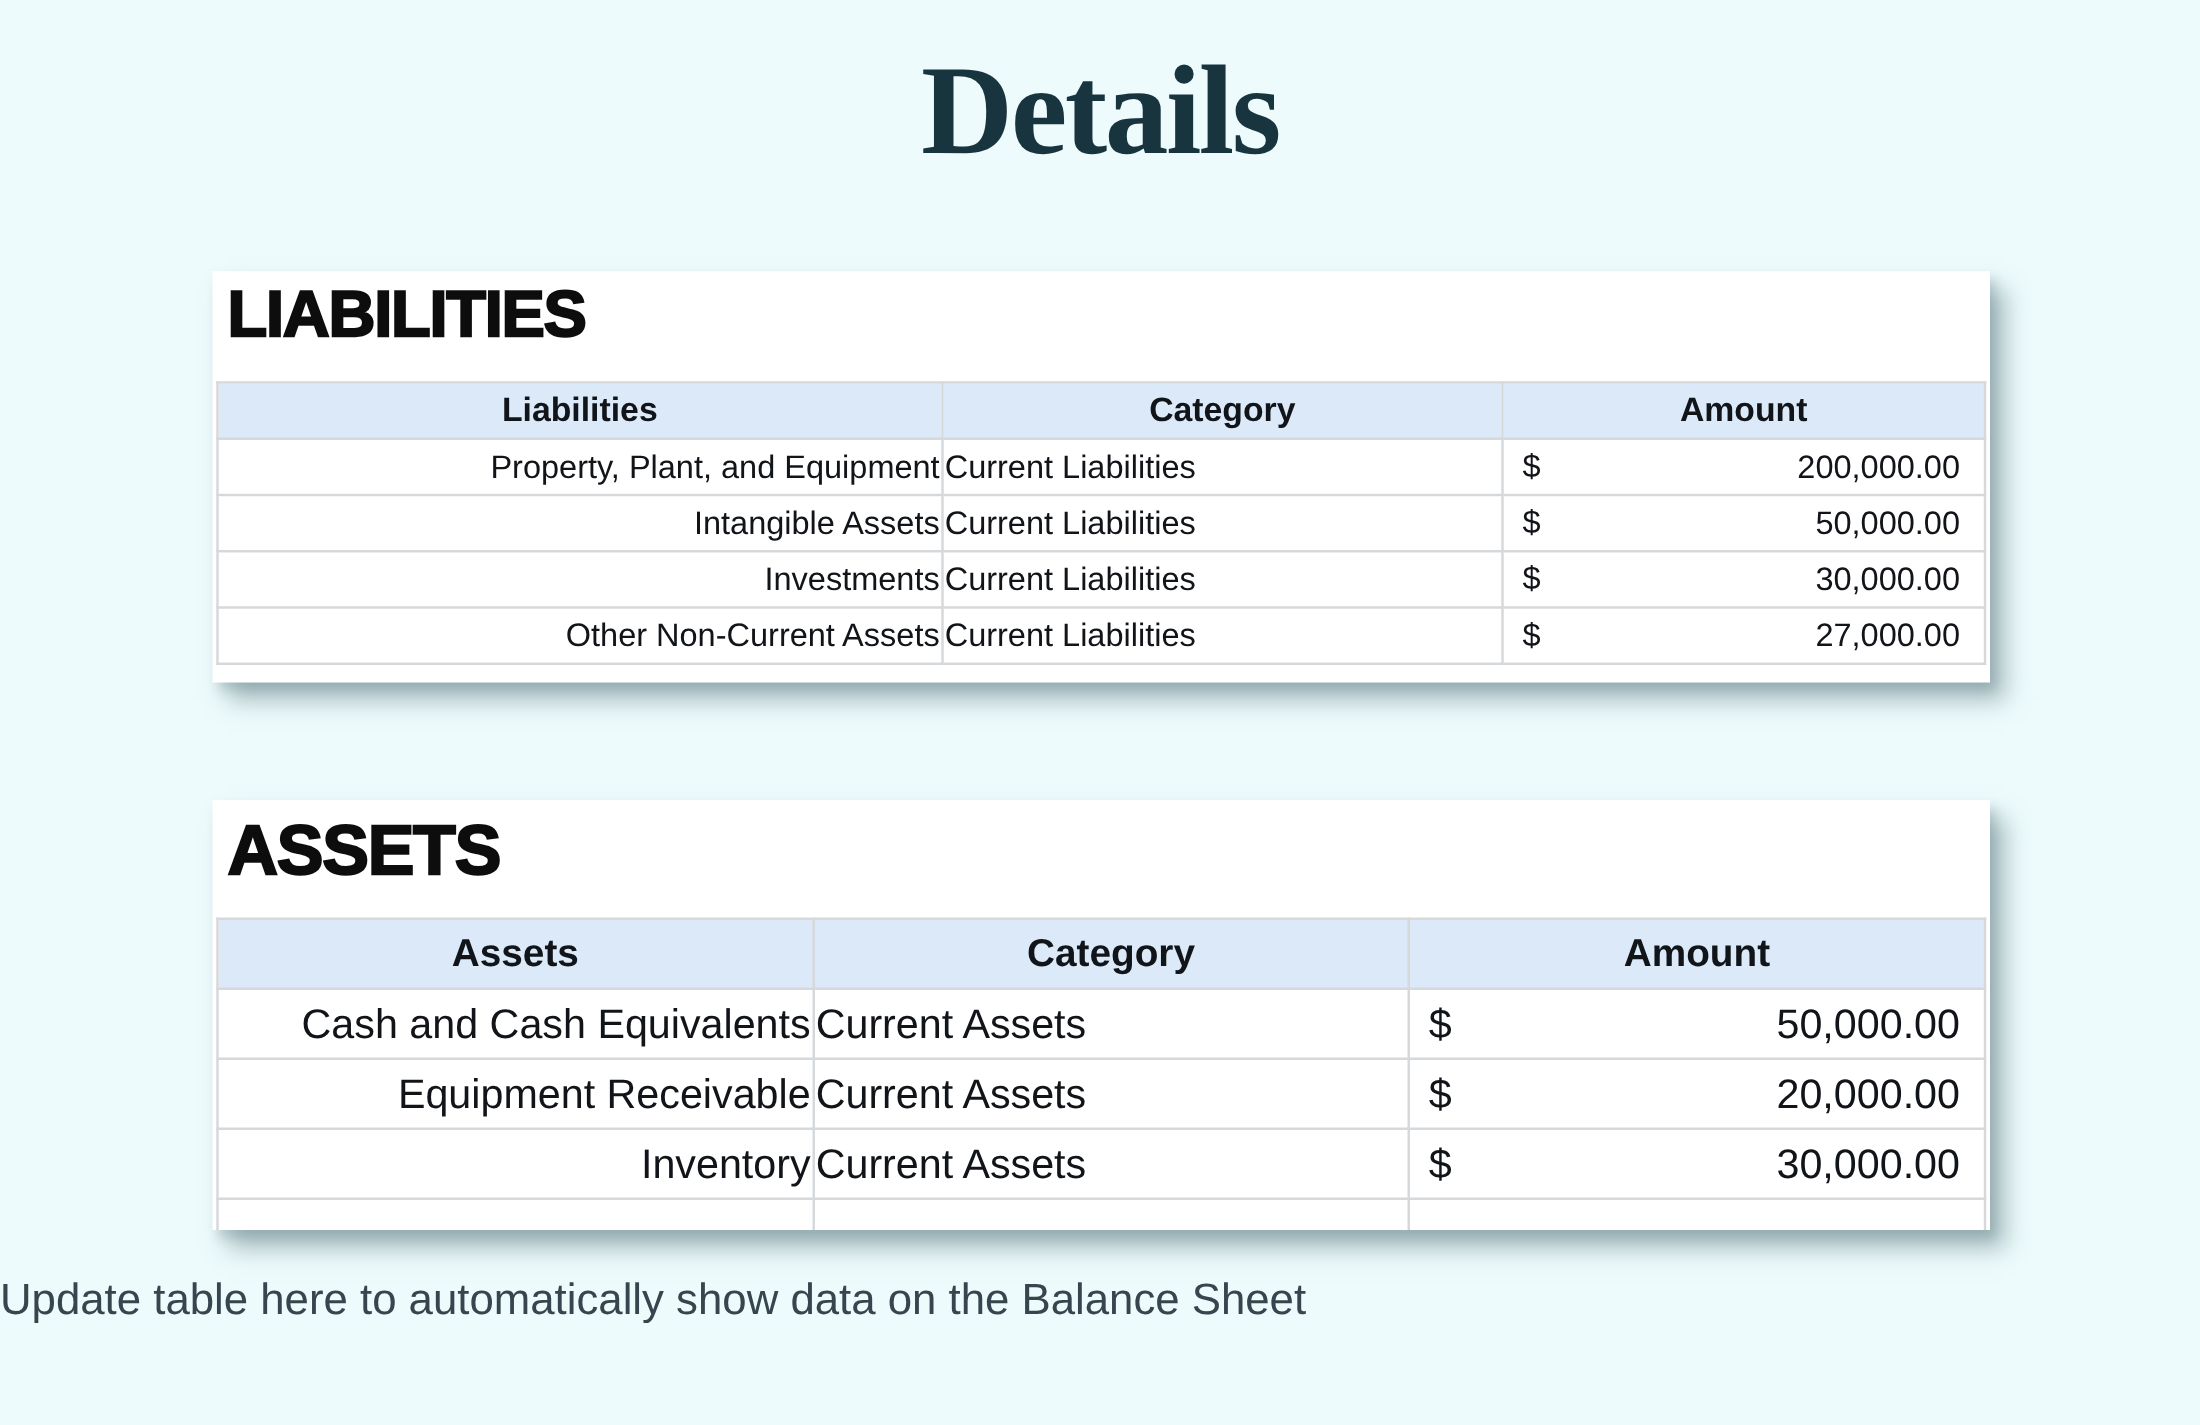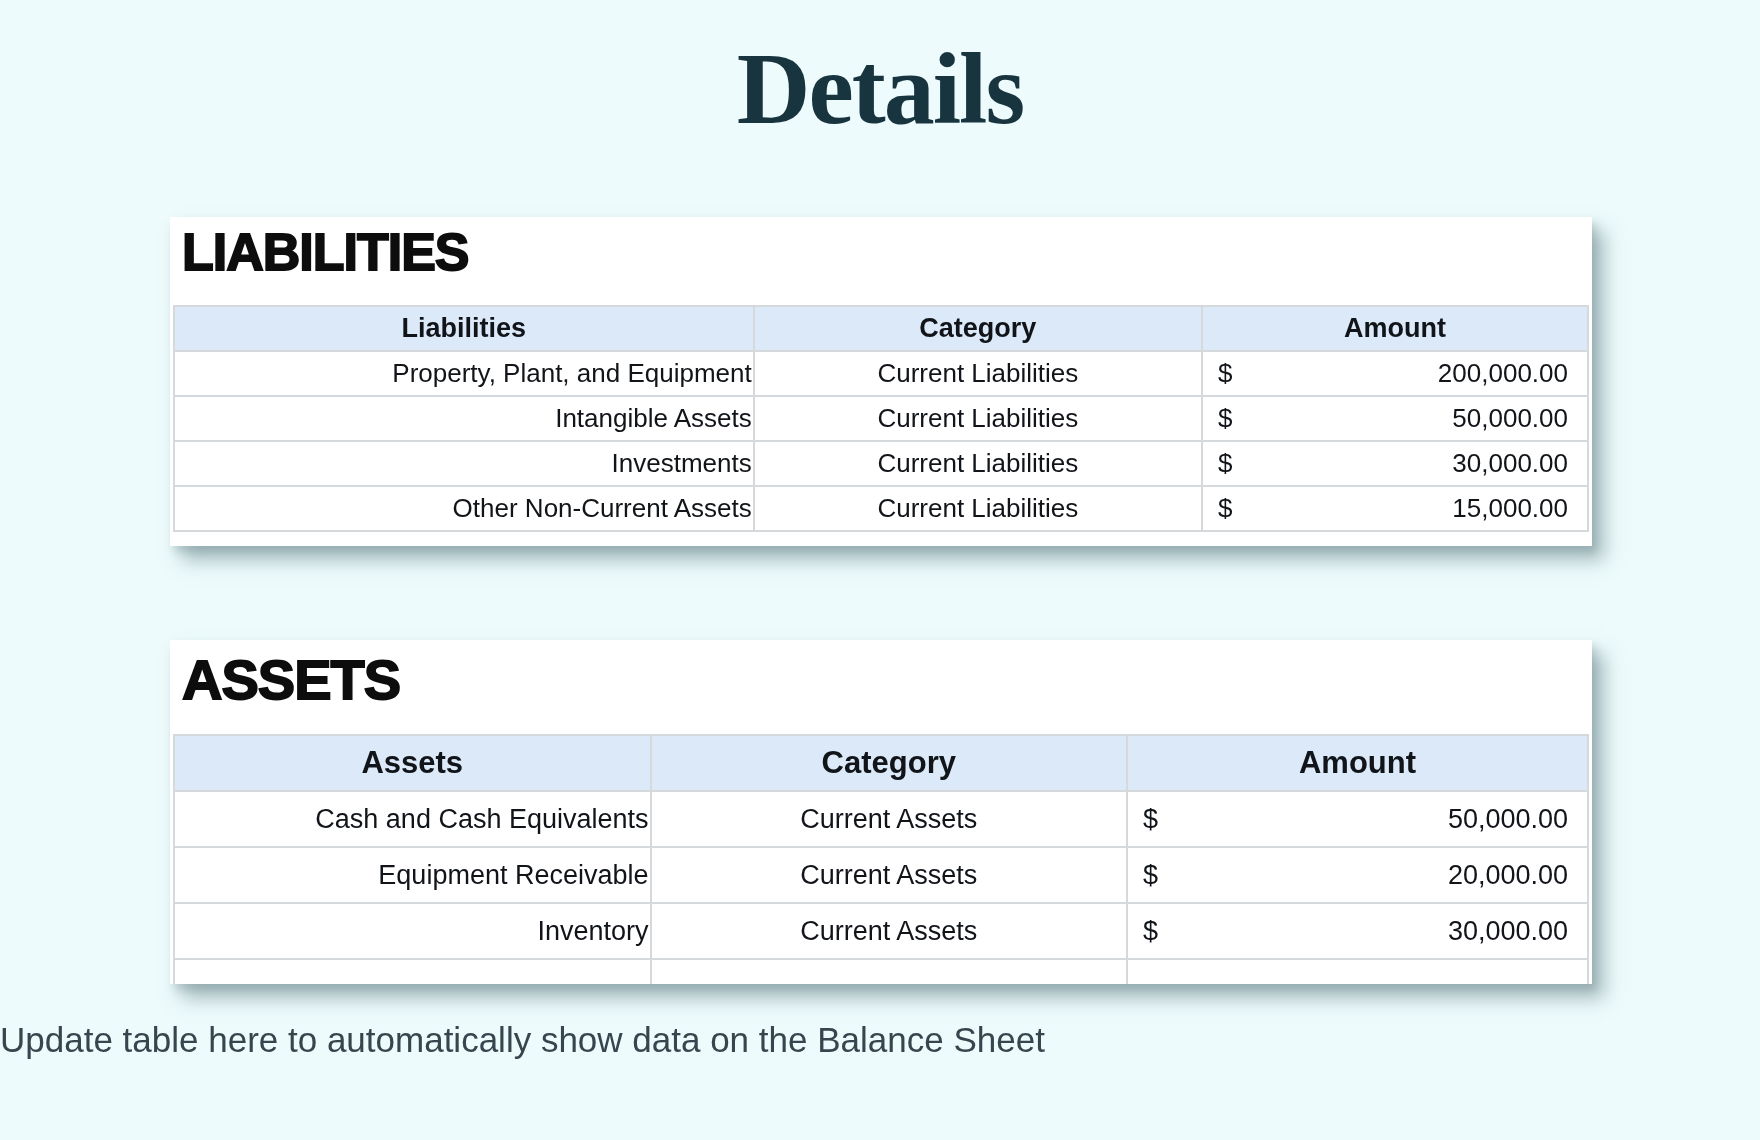--- a/index.html
+++ b/index.html
@@ -35,23 +35,23 @@
   table{
     border-collapse:collapse;table-layout:fixed;
     width:calc(100% - 6px);margin:22px 3px 0 3px;
     border:2px solid var(--border-outer);
   }
   th,td{border:2px solid var(--border-inner);overflow:hidden;white-space:nowrap;}
   th{background:var(--table-header-bg);font-weight:bold;text-align:center;}
   #panel-liabilities th{height:45px;font-size:27px;}
   #panel-liabilities td{height:45px;font-size:26px;}
   #panel-assets th{height:56px;font-size:31px;}
-  #panel-assets td{height:56px;font-size:27px;}
+  #panel-assets td{height:56px;font-size:33px;}
   td.c-name{text-align:right;padding-left:10px;}
-  td.c-cat{text-align:center;}
+  td.c-cat{text-align:left;}
   td.c-amt{position:relative;}
   td.c-amt .cur{position:absolute;left:15px;top:50%;transform:translateY(-50%);}
   td.c-amt .val{display:block;text-align:right;padding-right:18px;padding-left:10px;}
   .footer-note{
     position:absolute;top:1020px;left:0;width:100%;text-align:left;
     font-size:35px;color:var(--footer-text);
   }
 </style>
 </head>
 <body>
@@ -96,21 +96,21 @@
           <td class="c-amt">
             <span class="cur">$</span>
             <span class="val">30,000.00</span>
           </td>
         </tr>
         <tr>
           <td class="c-name">Other Non-Current Assets</td>
           <td class="c-cat">Current Liabilities</td>
           <td class="c-amt">
             <span class="cur">$</span>
-            <span class="val">15,000.00</span>
+            <span class="val">27,000.00</span>
           </td>
         </tr>
       </tbody>
   </table>
 </section>
 
 <section class="panel" id="panel-assets">
   <h2 class="section-heading">ASSETS</h2>
   <table>
     <colgroup>

